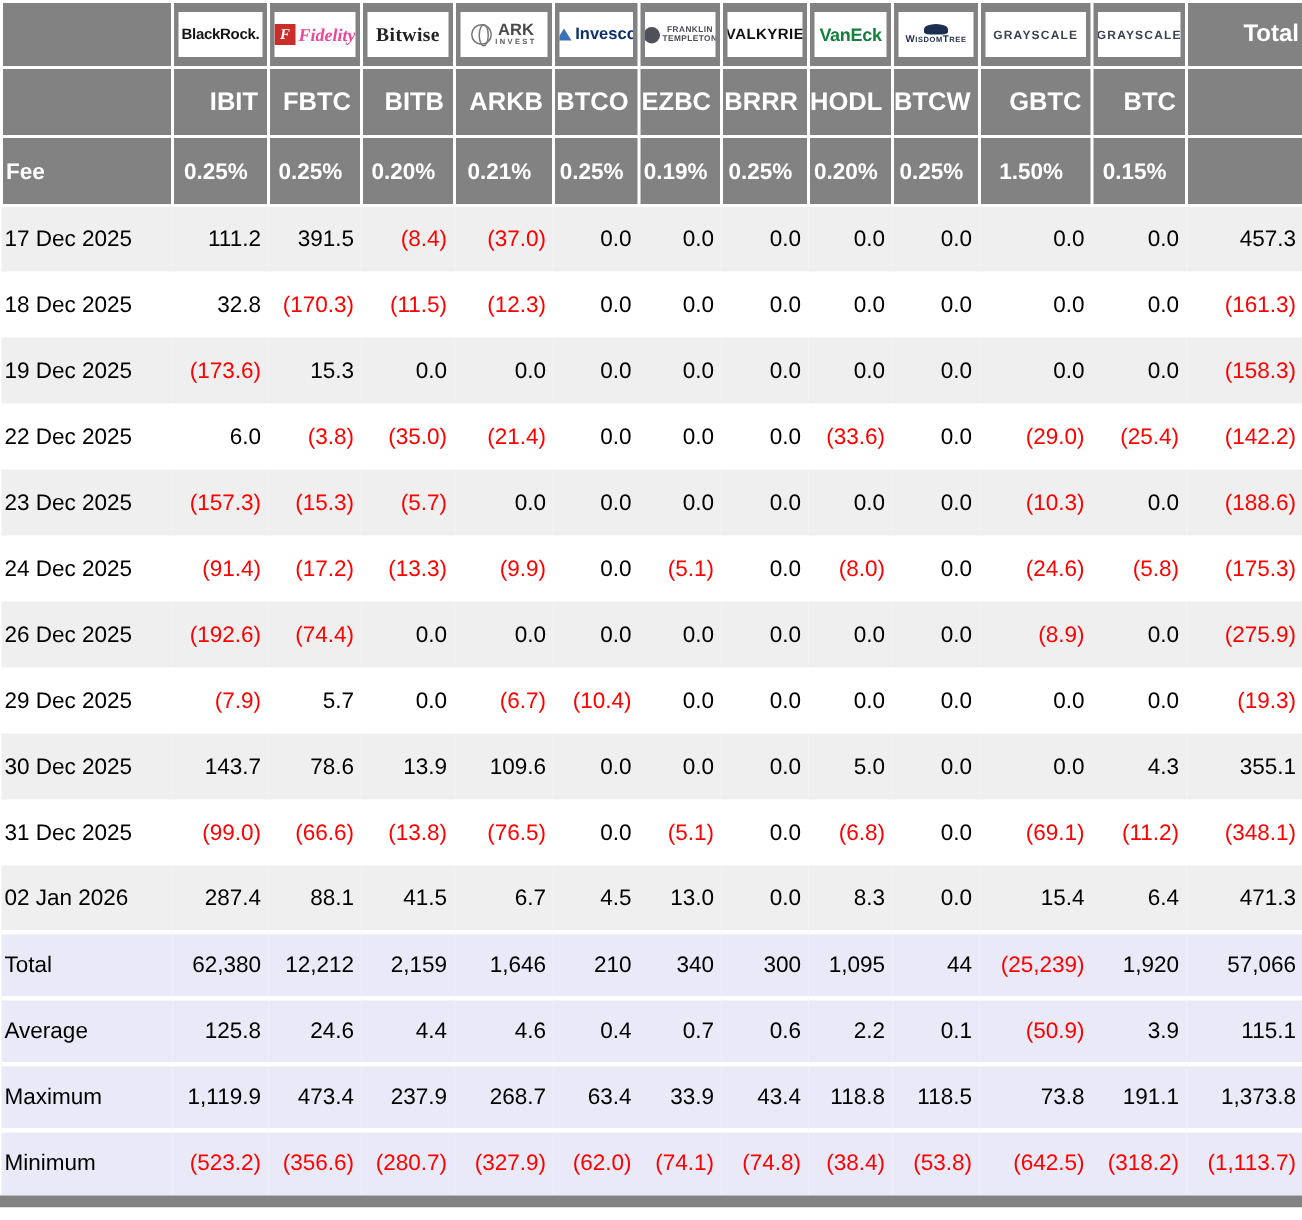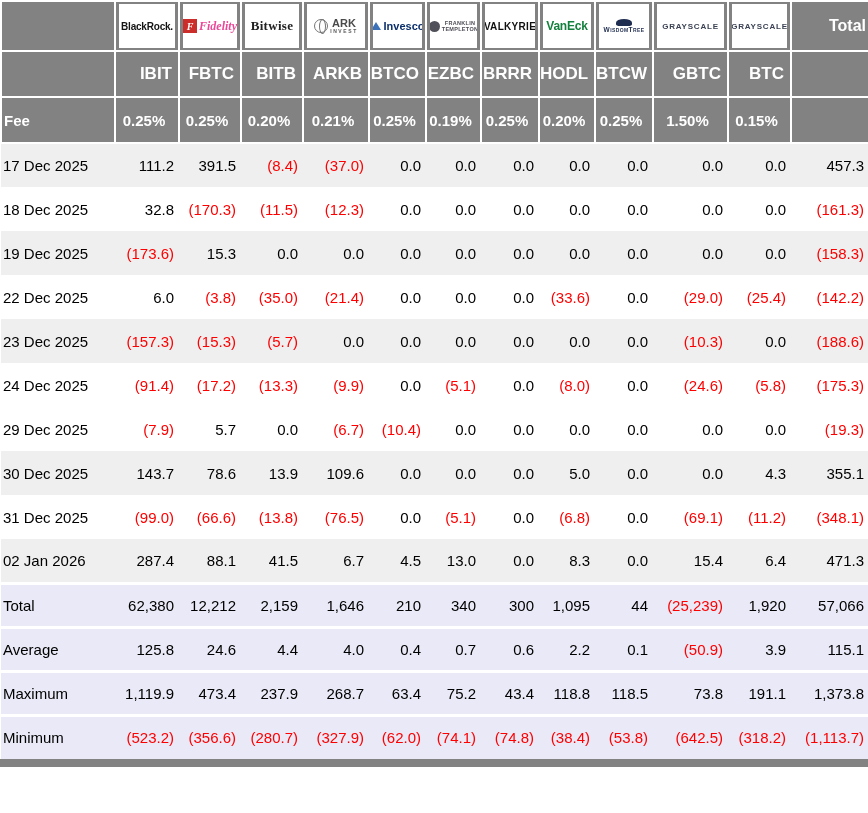--- a/index.html
+++ b/index.html
@@ -20,21 +20,21 @@
     background: var(--header-bg, #828282);
     border: 2px solid #ffffff;
     color: #ffffff;
     font-weight: bold;
     vertical-align: middle;
     padding: 0;
   }
   tr.logos th { height: 44px; padding: 2px 2px; }
   .logo-box {
     background: #ffffff;
-    height: 44px;
+    height: 30px;
     margin: 0 1px;
     display: flex;
     align-items: center;
     justify-content: center;
     gap: 2px;
     overflow: hidden;
   }
   .logo-stack { display:flex; flex-direction:column; align-items:center; justify-content:flex-start; }
   .lg-blackrock { font-weight:bold; font-size:10px; color:#141414; letter-spacing:-0.2px; }
   .fid-icon {
@@ -285,20 +285,35 @@
         <td class="neg">(9.9)</td>
         <td>0.0</td>
         <td class="neg">(5.1)</td>
         <td>0.0</td>
         <td class="neg">(8.0)</td>
         <td>0.0</td>
         <td class="neg">(24.6)</td>
         <td class="neg">(5.8)</td>
         <td class="neg">(175.3)</td>
       </tr>
+      <tr class="alt">
+        <td class="rowlabel">26 Dec 2025</td>
+        <td class="neg">(192.6)</td>
+        <td class="neg">(74.4)</td>
+        <td>0.0</td>
+        <td>0.0</td>
+        <td>0.0</td>
+        <td>0.0</td>
+        <td>0.0</td>
+        <td>0.0</td>
+        <td>0.0</td>
+        <td class="neg">(8.9)</td>
+        <td>0.0</td>
+        <td class="neg">(275.9)</td>
+      </tr>
       <tr>
         <td class="rowlabel">29 Dec 2025</td>
         <td class="neg">(7.9)</td>
         <td>5.7</td>
         <td>0.0</td>
         <td class="neg">(6.7)</td>
         <td class="neg">(10.4)</td>
         <td>0.0</td>
         <td>0.0</td>
         <td>0.0</td>
@@ -365,38 +380,38 @@
         <td>44</td>
         <td class="neg">(25,239)</td>
         <td>1,920</td>
         <td>57,066</td>
       </tr>
       <tr class="summary">
         <td class="rowlabel">Average</td>
         <td>125.8</td>
         <td>24.6</td>
         <td>4.4</td>
-        <td>4.0</td>
+        <td>4.6</td>
         <td>0.4</td>
         <td>0.7</td>
         <td>0.6</td>
         <td>2.2</td>
         <td>0.1</td>
         <td class="neg">(50.9)</td>
         <td>3.9</td>
         <td>115.1</td>
       </tr>
       <tr class="summary">
         <td class="rowlabel">Maximum</td>
         <td>1,119.9</td>
         <td>473.4</td>
         <td>237.9</td>
         <td>268.7</td>
         <td>63.4</td>
-        <td>75.2</td>
+        <td>33.9</td>
         <td>43.4</td>
         <td>118.8</td>
         <td>118.5</td>
         <td>73.8</td>
         <td>191.1</td>
         <td>1,373.8</td>
       </tr>
       <tr class="summary">
         <td class="rowlabel">Minimum</td>
         <td class="neg">(523.2)</td>

